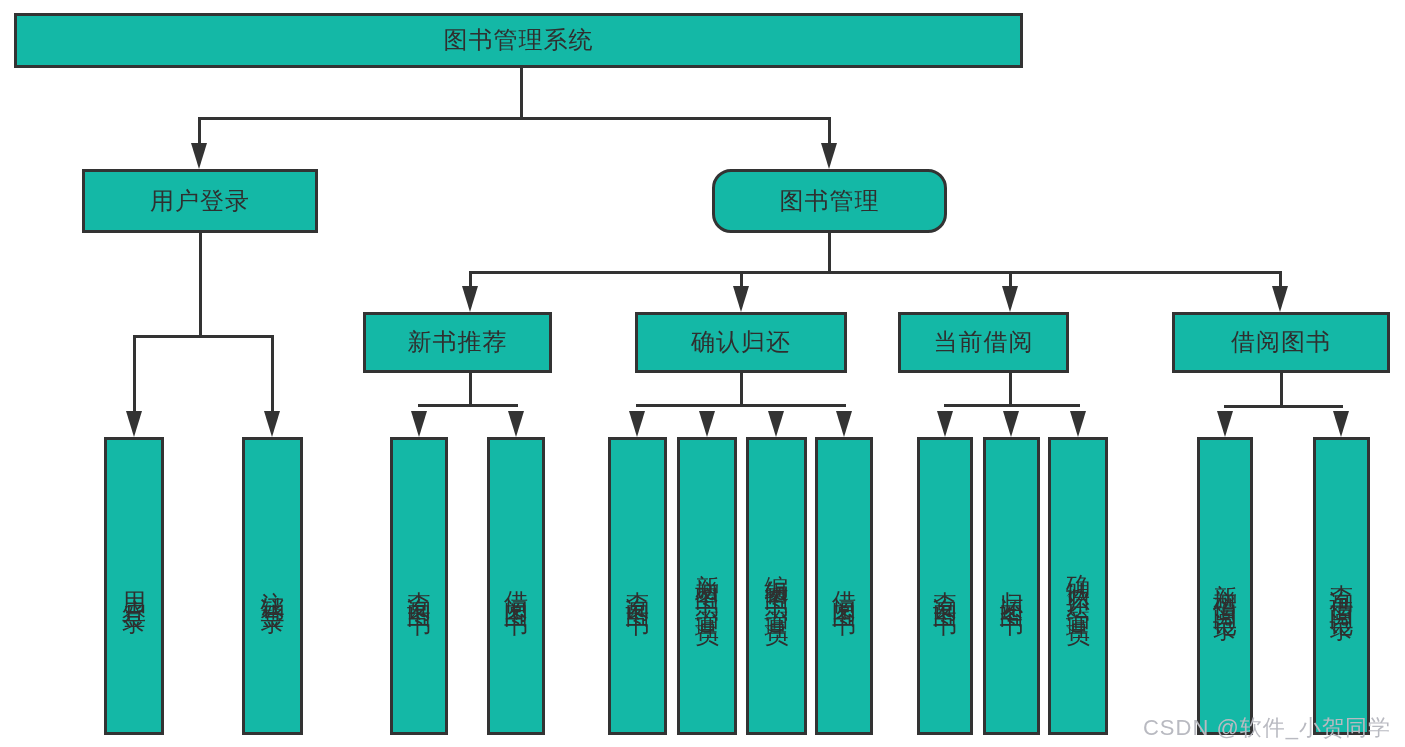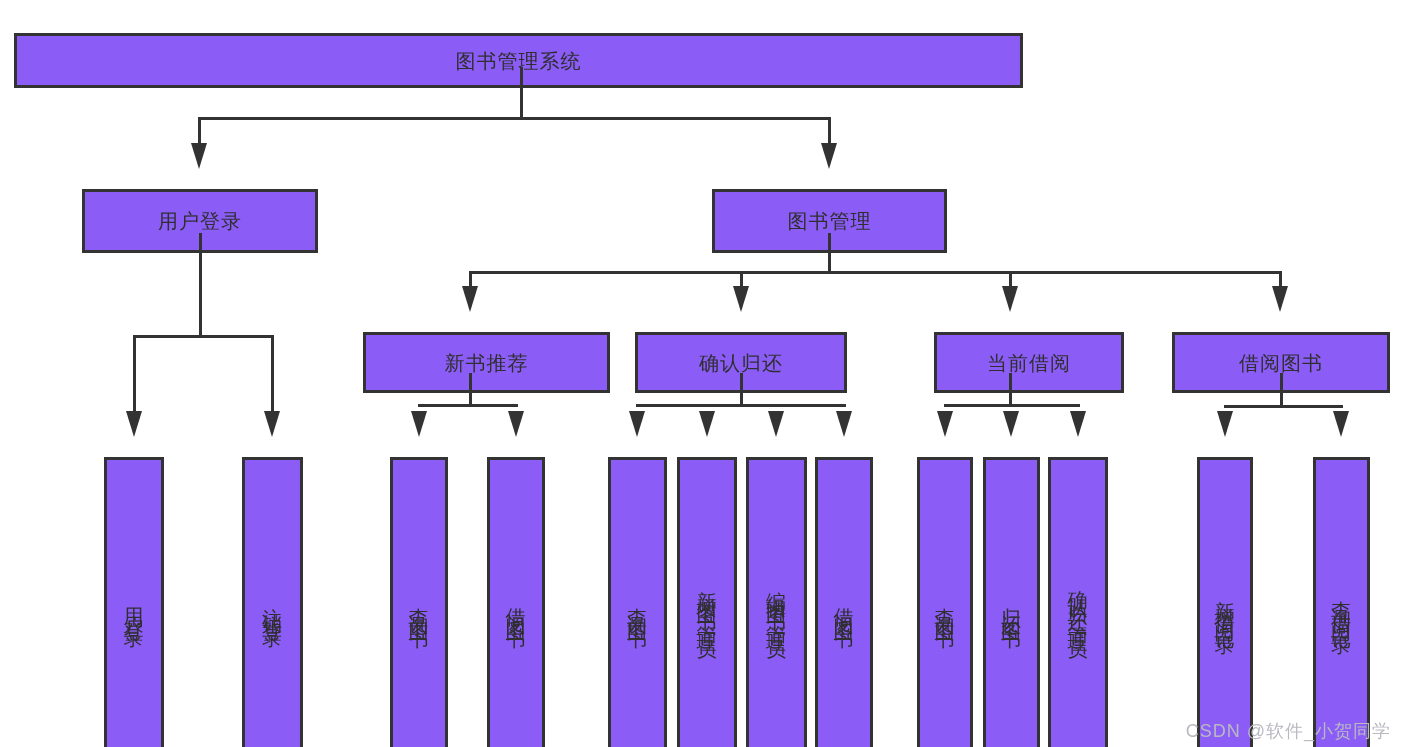--- a/index.html
+++ b/index.html
@@ -15,28 +15,27 @@
     height: 747px;
     background: var(--background);
     font-family: "Liberation Sans", sans-serif;
     color: var(--text-color);
     overflow: hidden;
   }
   .node {
     position: absolute;
     box-sizing: border-box;
     border: 3px solid var(--line-color);
-    background: #8b5cf6;
+    background: #14b8a6;
     display: flex;
     align-items: center;
     justify-content: center;
-    font-size: 20px;
+    font-size: 24px;
     line-height: 1.2;
     white-space: nowrap;
-    margin-top: 20px;
   }
   .node.h { letter-spacing: 1px; }
   .node.v {
     writing-mode: vertical-rl;
     text-orientation: mixed;
     letter-spacing: 7px;
     line-height: 1;
     white-space: normal;
   }
   .vl { position: absolute; width: 3px; background: var(--line-color); }
@@ -45,38 +44,38 @@
     position: absolute;
     width: 0; height: 0;
     border-left: 8px solid transparent;
     border-right: 8px solid transparent;
     border-top: 26px solid var(--line-color);
   }
   .watermark {
     position: absolute;
     right: 14px;
     bottom: 4px;
-    font-size: 18px;
+    font-size: 22px;
     letter-spacing: 1px;
     color: var(--watermark-color);
   }
 </style>
 </head>
 <body>
 
 <div class="stage">
 
   <div class="node h" style="left:14px; top:13px; width:1009px; height:55px;">图书管理系统</div>
 
   <div class="node h" style="left:82px; top:169px; width:236px; height:64px;">用户登录</div>
-  <div class="node h" style="left:712px; top:169px; width:235px; height:64px;">图书管理</div>
+  <div class="node h" style="left:712px; top:169px; width:235px; height:64px;border-radius:19px;">图书管理</div>
 
-  <div class="node h" style="left:363px; top:312px; width:247px; height:61px;">新书推荐</div>
+  <div class="node h" style="left:363px; top:312px; width:189px; height:61px;">新书推荐</div>
   <div class="node h" style="left:635px; top:312px; width:212px; height:61px;">确认归还</div>
-  <div class="node h" style="left:934px; top:312px; width:190px; height:61px;">当前借阅</div>
+  <div class="node h" style="left:898px; top:312px; width:171px; height:61px;">当前借阅</div>
   <div class="node h" style="left:1172px; top:312px; width:218px; height:61px;">借阅图书</div>
 
   <div class="node v" style="left:104px; top:437px; width:60px; height:298px;">用户登录</div>
   <div class="node v" style="left:242px; top:437px; width:61px; height:298px;">注销登录</div>
 
   <div class="node v" style="left:390px; top:437px; width:58px; height:298px;">查询图书</div>
   <div class="node v" style="left:487px; top:437px; width:58px; height:298px;">借阅图书</div>
 
   <div class="node v" style="left:608px; top:437px; width:59px; height:298px;">查询图书</div>
   <div class="node v" style="left:677px; top:437px; width:60px; height:298px;">新增图书（管理员）</div>

